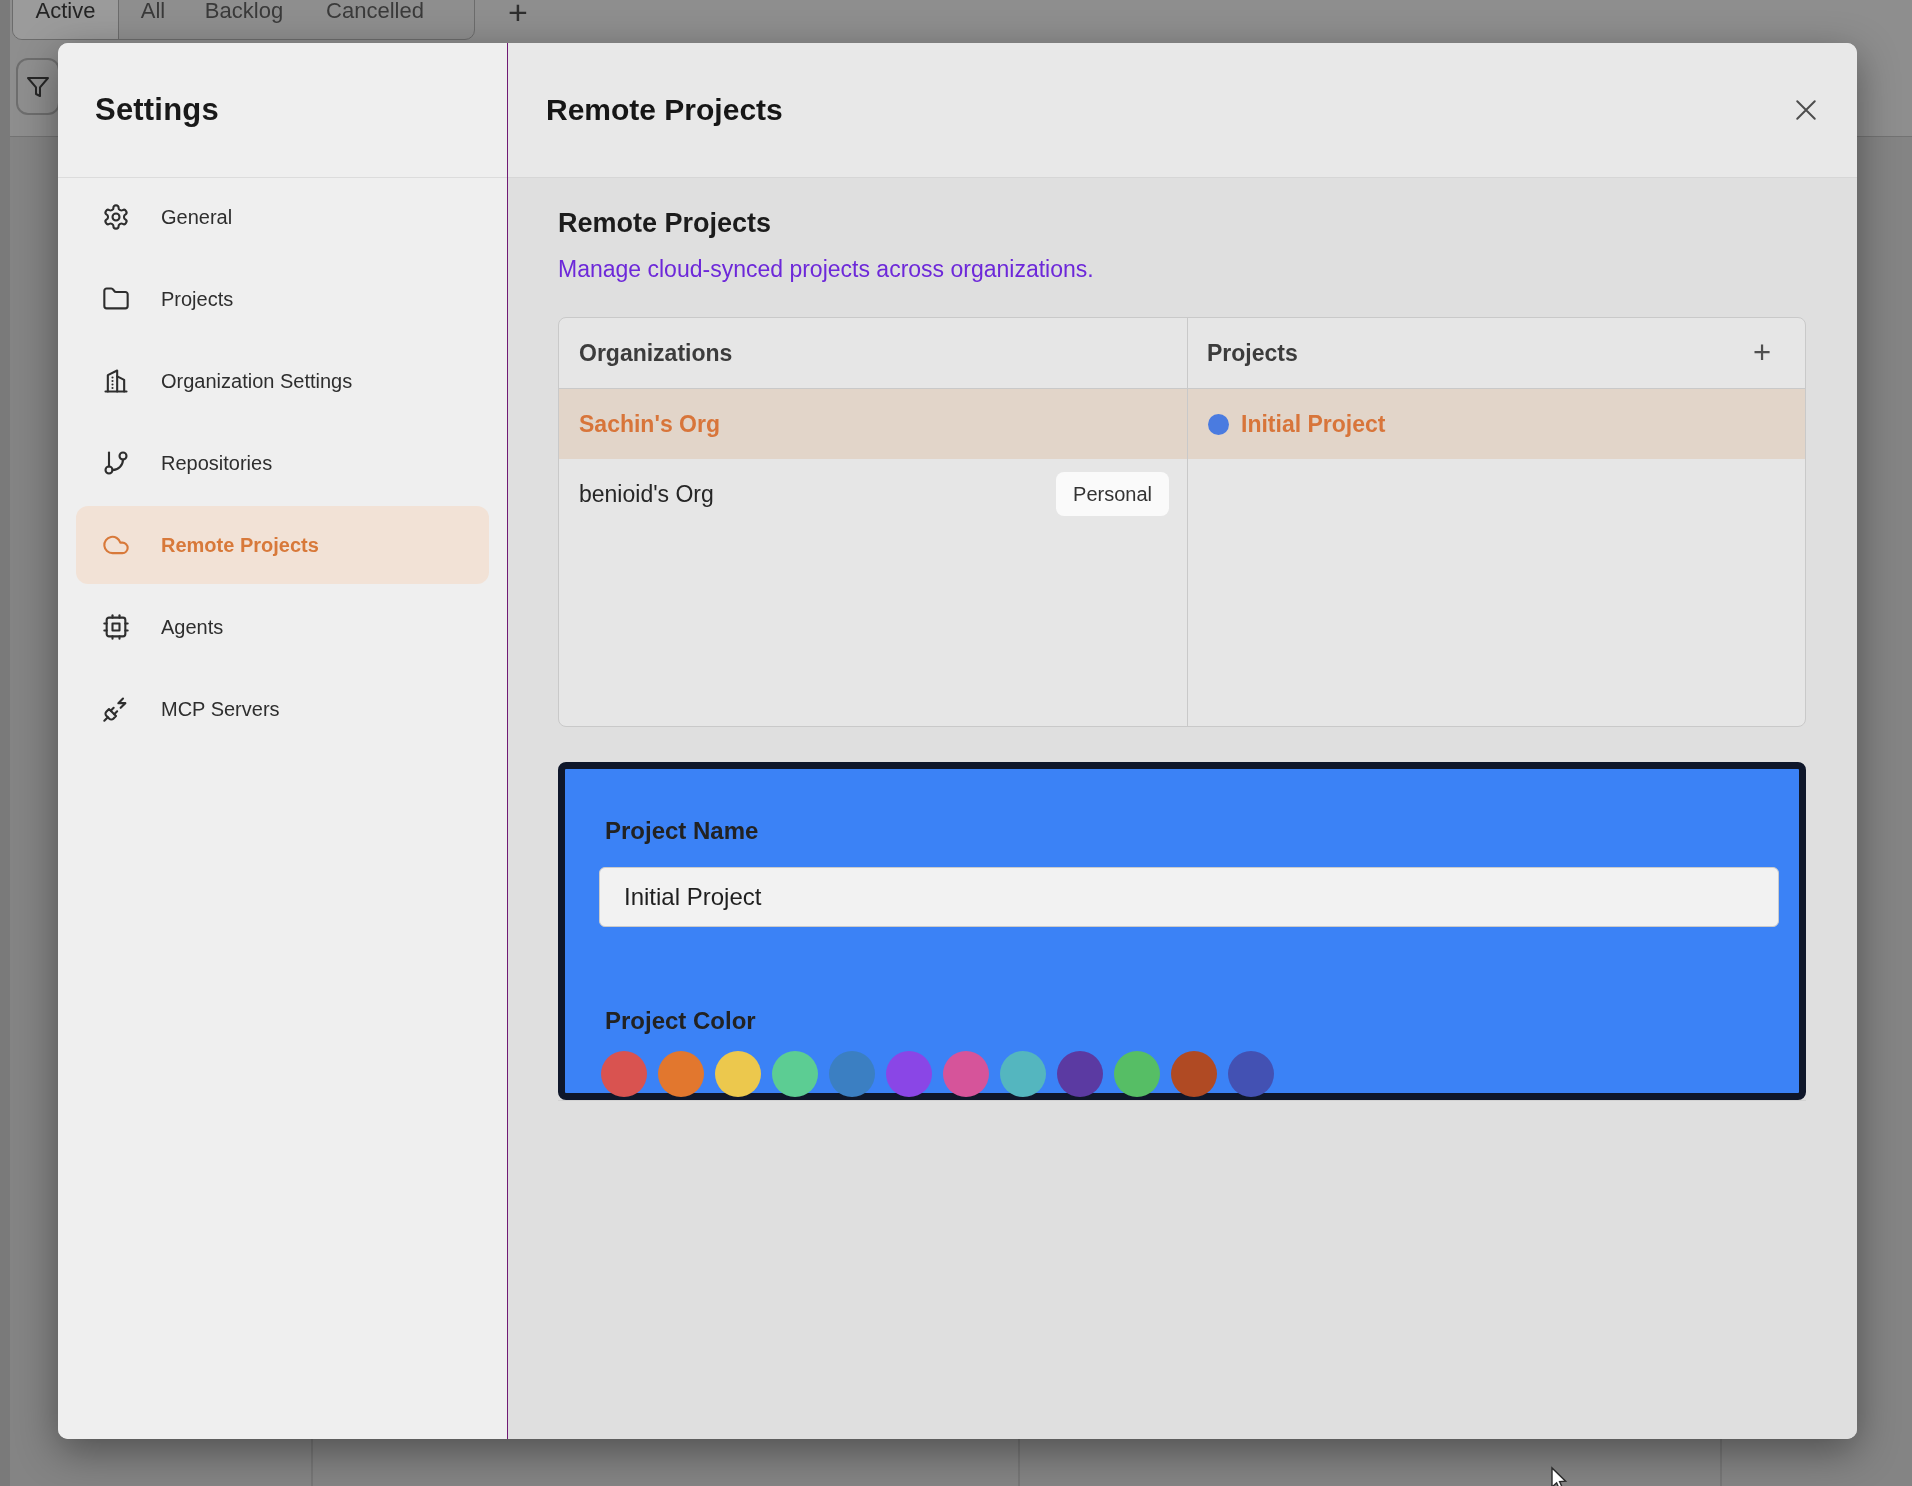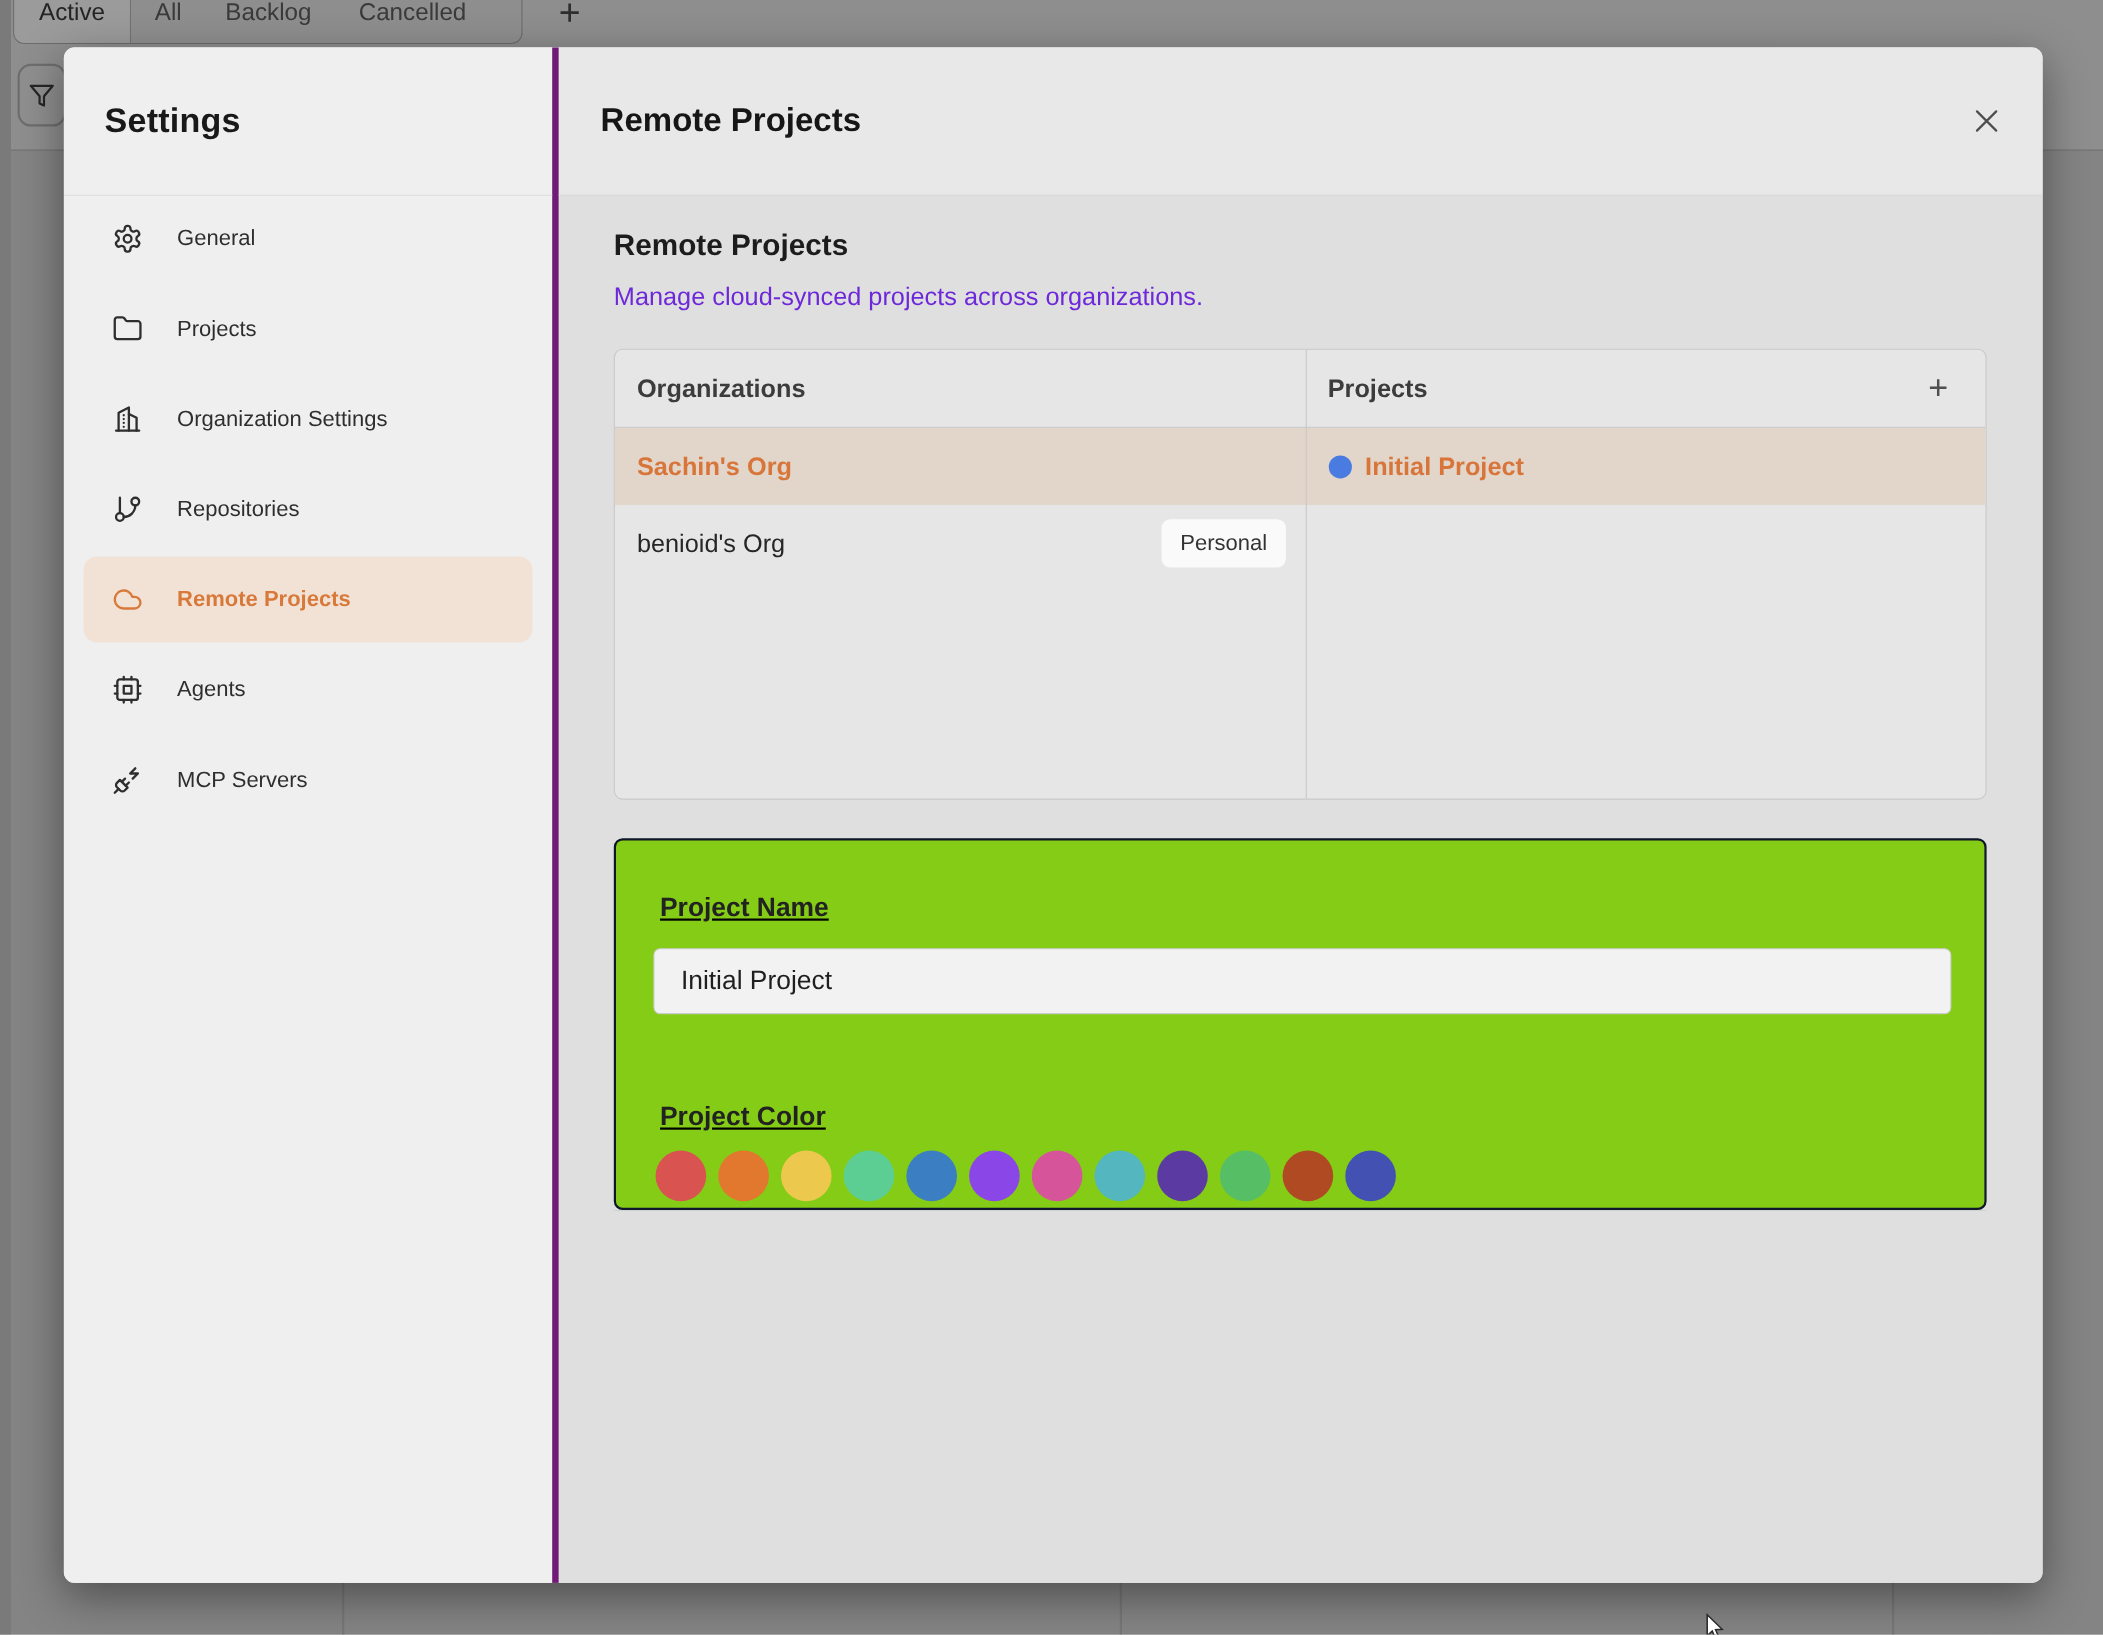--- a/index.html
+++ b/index.html
@@ -34,21 +34,21 @@
   
   .modal {
     position:absolute; left:58px; top:43px; width:1799px; height:1396px;
     border-radius:10px; overflow:hidden; z-index:10;
     box-shadow:0 12px 40px rgba(0,0,0,.4);
     background:#dfdfdf;
   }
   
   .sidebar {
     position:absolute; left:0; top:0; width:450px; height:100%;
-    background:#efefef; border-right:6px solid #701a75;
+    background:#efefef; border-right:1px solid #701a75;
   }
   .sidebar-header {
     height:135px; border-bottom:1px solid #dcdcdc;
     display:flex; align-items:center; padding-left:37px;
   }
   .sidebar-title { font-size:31px; font-weight:700; color:#191919; letter-spacing:.2px; }
   .nav { padding:0 18px; margin-top:0; }
   .nav-item {
     height:78px; margin-bottom:4px; border-radius:12px;
     display:flex; align-items:center; padding-left:26px;
@@ -103,23 +103,22 @@
     margin-left:auto; background:#fafafa; border-radius:8px; height:44px;
     display:flex; align-items:center; padding:0 17px; font-size:20px; color:#333333;
   }
   .ot-project-cell { position:absolute; left:629px; top:71px; right:0; height:70px;
     display:flex; align-items:center; padding-left:20px; }
   .ot-dot { width:21px; height:21px; border-radius:50%; margin-right:12px; flex:0 0 21px; }
   .ot-project-name { font-size:23px; font-weight:700; color:#d8753a; }
   
   .form-card {
     margin-top:35px; width:1248px; height:338px;
-    background:#84cc16; border:2px solid #0f172a; border-radius:8px;
+    background:#3b82f6; border:7px solid #0f172a; border-radius:8px;
     padding:48px 44px 0 40px;
-    text-decoration:underline;
   }
   .form-label { font-size:24px; font-weight:700; color:#222222; }
   .name-input {
     margin-top:22px; margin-left:-6px; width:1180px; height:60px;
     background:#f2f2f2; border:1px solid #cbcbcb; border-radius:6px;
     font-size:24px; color:#1f1f1f; padding:0 24px;
     font-family:"Liberation Sans","DejaVu Sans",sans-serif; outline:none;
   }
   .color-label { margin-top:80px; }
   .swatch-row { margin-top:16px; margin-left:-4px; display:flex; gap:11px; }

